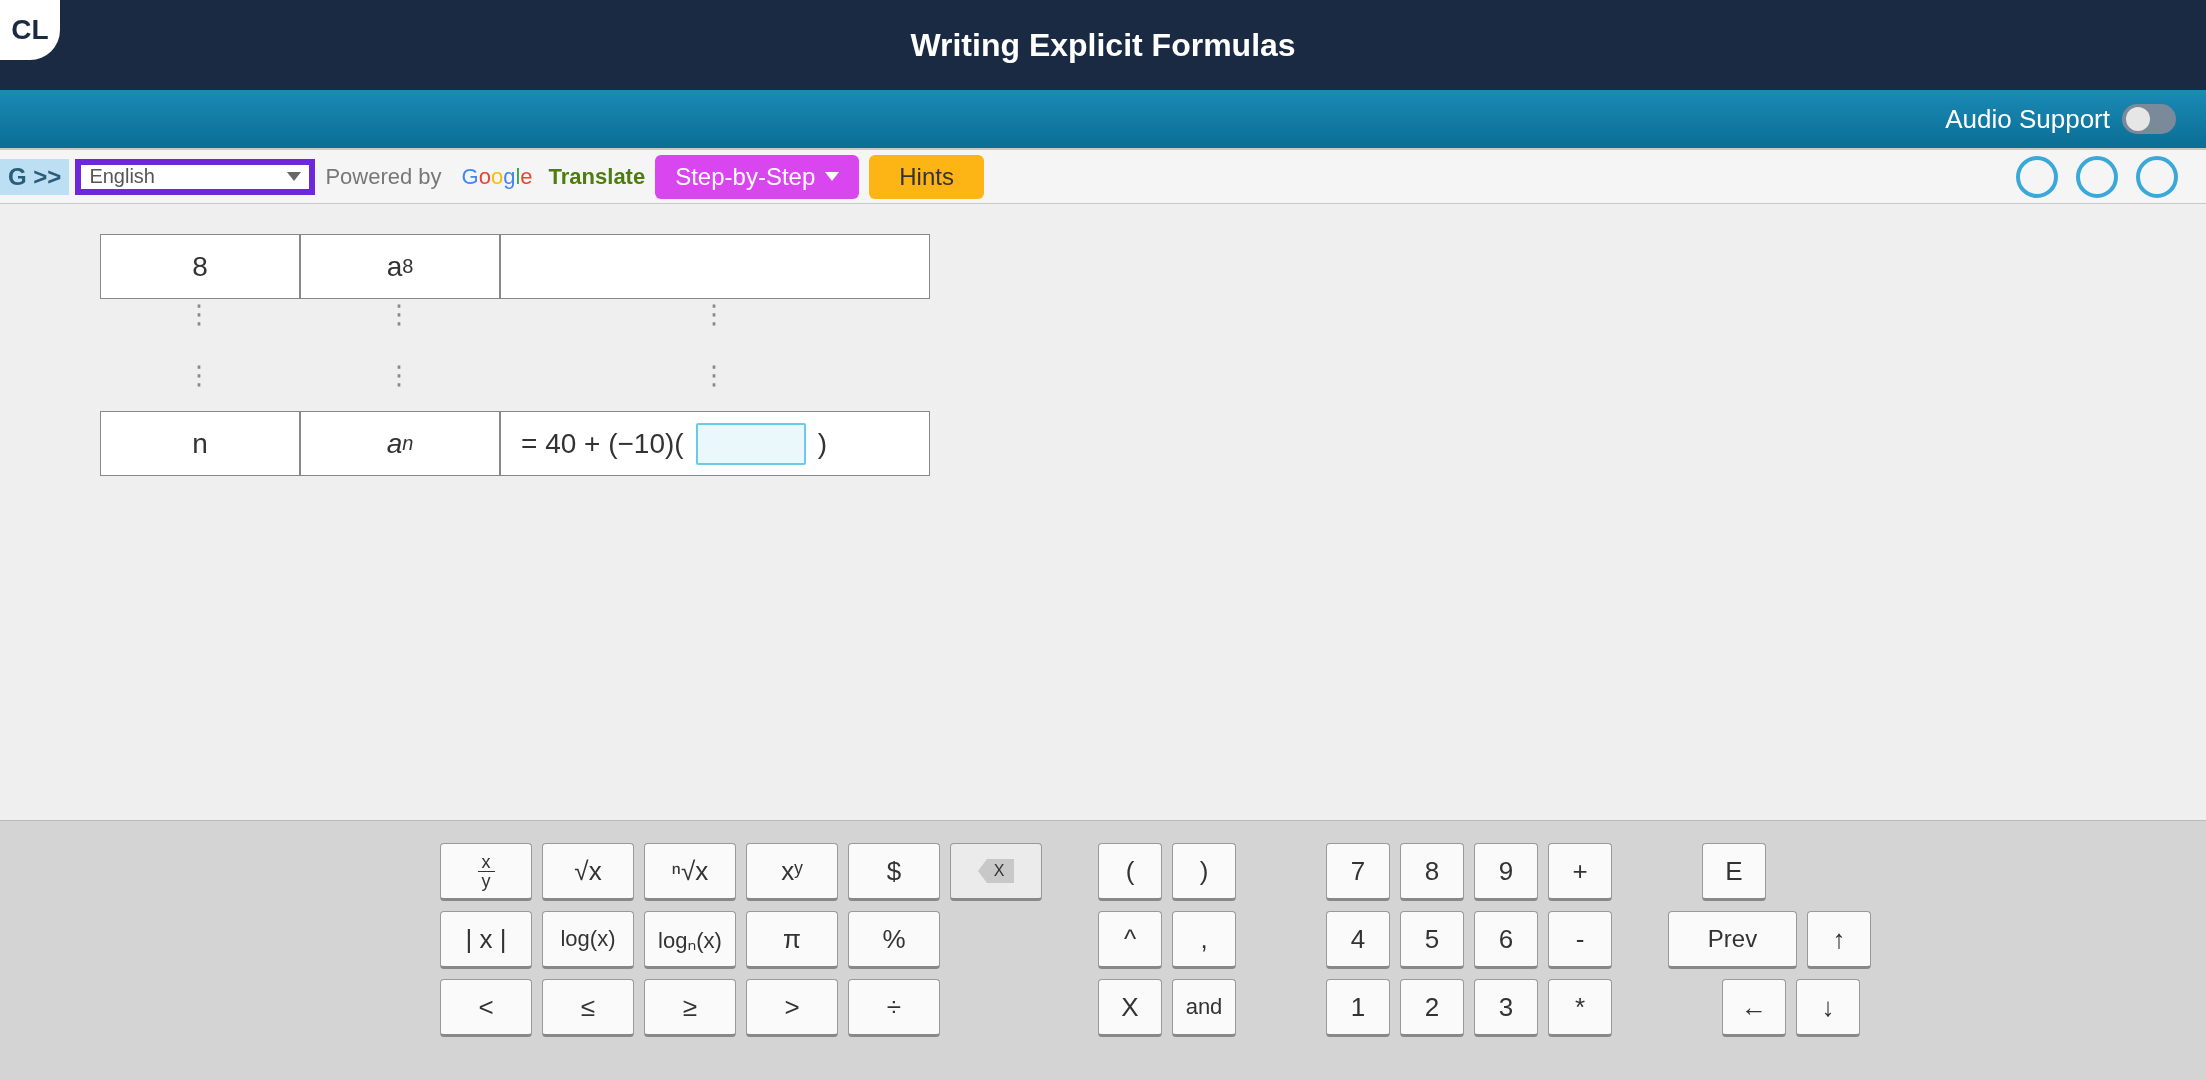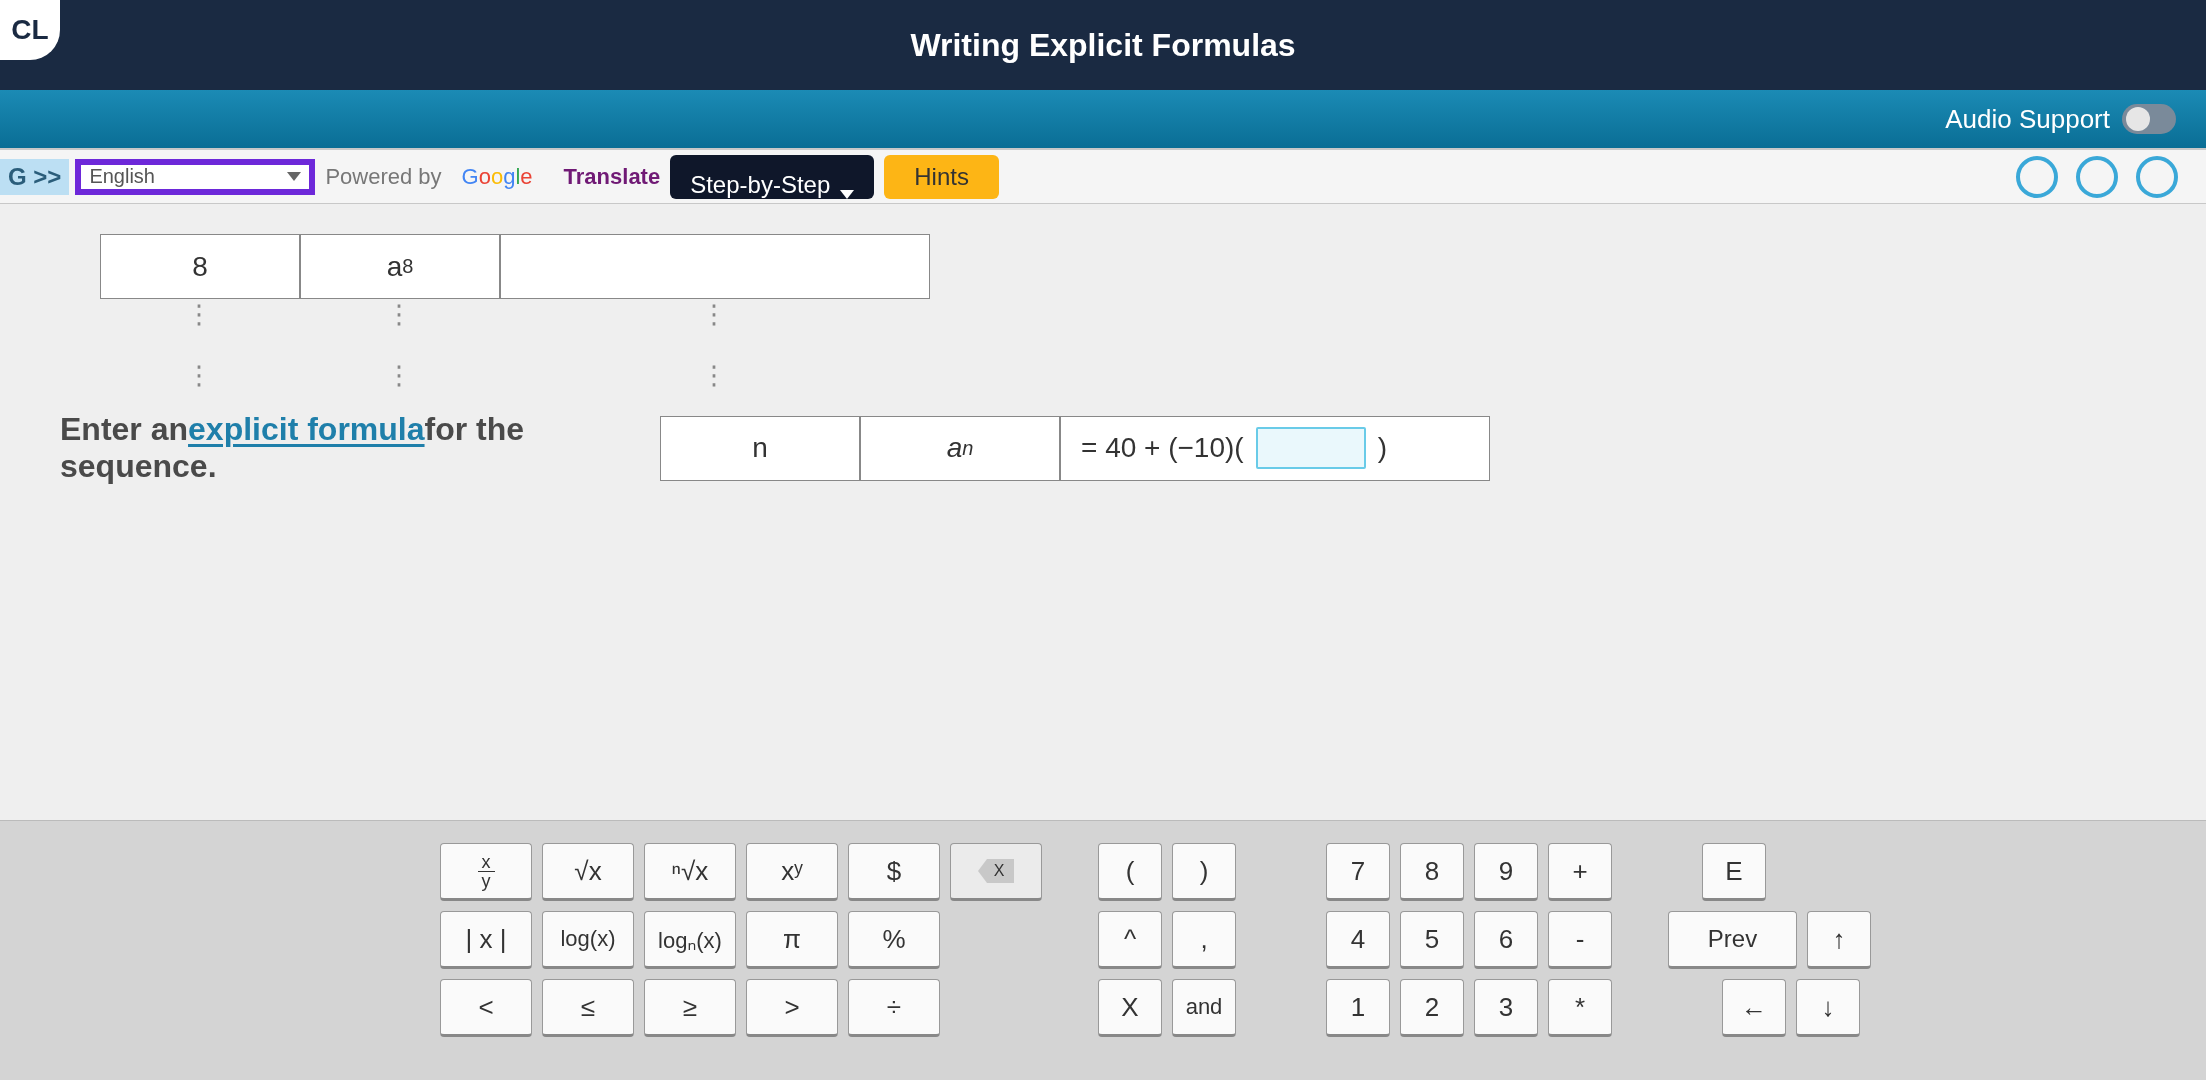--- a/index.html
+++ b/index.html
@@ -11,23 +11,23 @@
 .sub-header { height:58px; background:linear-gradient(#1b8bb5,#0a6e95); display:flex; align-items:center; justify-content:flex-end; color:#fff; font-size:26px; padding-right:30px; }
 .audio-toggle { width:54px; height:30px; background:#7a8a9a; border-radius:15px; margin-left:12px; position:relative; }
 .audio-toggle::after { content:""; position:absolute; left:4px; top:3px; width:24px; height:24px; background:#e6e6e6; border-radius:50%; }
 
 .toolbar-strip { height:56px; background:#f5f5f5; display:flex; align-items:center; border-top:2px solid #c8c8c8; border-bottom:1px solid #c8c8c8; position:relative; }
 .gb-tag { background:#bcdff3; color:#2a5d7a; font-size:24px; font-weight:bold; padding:4px 8px; margin-right:6px; }
 .lang-select { width:240px; height:36px; background:#fff; border:6px solid #6d28d9; font-size:20px; color:#555; display:flex; align-items:center; justify-content:space-between; padding:0 8px; }
 .chev-down { width:0; height:0; border-left:7px solid transparent; border-right:7px solid transparent; border-top:9px solid #666; }
 .pg { color:#777; font-size:22px; margin:0 10px; }
 .google-txt span:nth-child(1){color:#4285F4}.google-txt span:nth-child(2){color:#EA4335}.google-txt span:nth-child(3){color:#FBBC05}.google-txt span:nth-child(4){color:#4285F4}.google-txt span:nth-child(5){color:#34A853}.google-txt span:nth-child(6){color:#EA4335}
-.trans-txt { color:#701a75; font-size:22px; font-weight:600; margin-left:21px; }
+.trans-txt { color:#4d7c0f; font-size:22px; font-weight:600; margin-left:6px; }
 .mode-btn { height:44px; display:flex; align-items:center; padding:0 20px; font-size:24px; color:#fff; border-radius:6px; margin-left:10px; cursor:pointer; }
-.step-btn { background:#0f172a;align-items:flex-end; }
+.step-btn { background:#d946ef; }
 .step-btn .chev-down { border-top-color:#fff; margin-left:10px; }
 .sample-btn { background:#2bbfd0; }
 .hints-btn { background:#fdb515; color:#333; padding:0 30px; }
 .circles { position:absolute; right:28px; display:flex; gap:18px; }
 .circ { width:42px; height:42px; border-radius:50%; border:4px solid #3aa8d8; }
 
 .work-area { padding:30px 60px 20px 60px; background:#efefef; height:calc(100% - 90px - 58px - 56px - 260px); }
 .prompt-row { display:flex; align-items:center; margin-bottom:18px; }
 .prompt-txt { font-size:32px; color:#4a4a4a; font-weight:600; }
 .prompt-txt .linky { color:#1f7faa; text-decoration:underline; text-underline-offset:4px; }
@@ -109,23 +109,20 @@
         </div>
       <div class="dots-row" style="margin-top:30px;">
           <div class="dspace">⋮</div>
           <div class="dspace">⋮</div>
           <div class="dspace wide">⋮</div>
         </div>
     </div>
   </div>
 
   <div class="prompt-row" style="margin-top:20px;">
-    <div class="prompt-txt" style="width:560px;">
-      <span>Enter an</span><span class="linky">explicit formula</span><span>for the sequence.</span>
-    </div>
     <div class="table-block">
       <div class="tbl-row">
         <div class="cell hdr">n</div>
         <div class="cell val">
           <span style="font-style:italic;">a</span>
             <span class="sub" style="font-style:italic;">n</span>
         </div>
         <div class="cell wide" style="justify-content:flex-start; padding-left:20px; gap:12px;">
           <span>= 40 + (−10)(</span>
           <span class="inp-box"></span>

